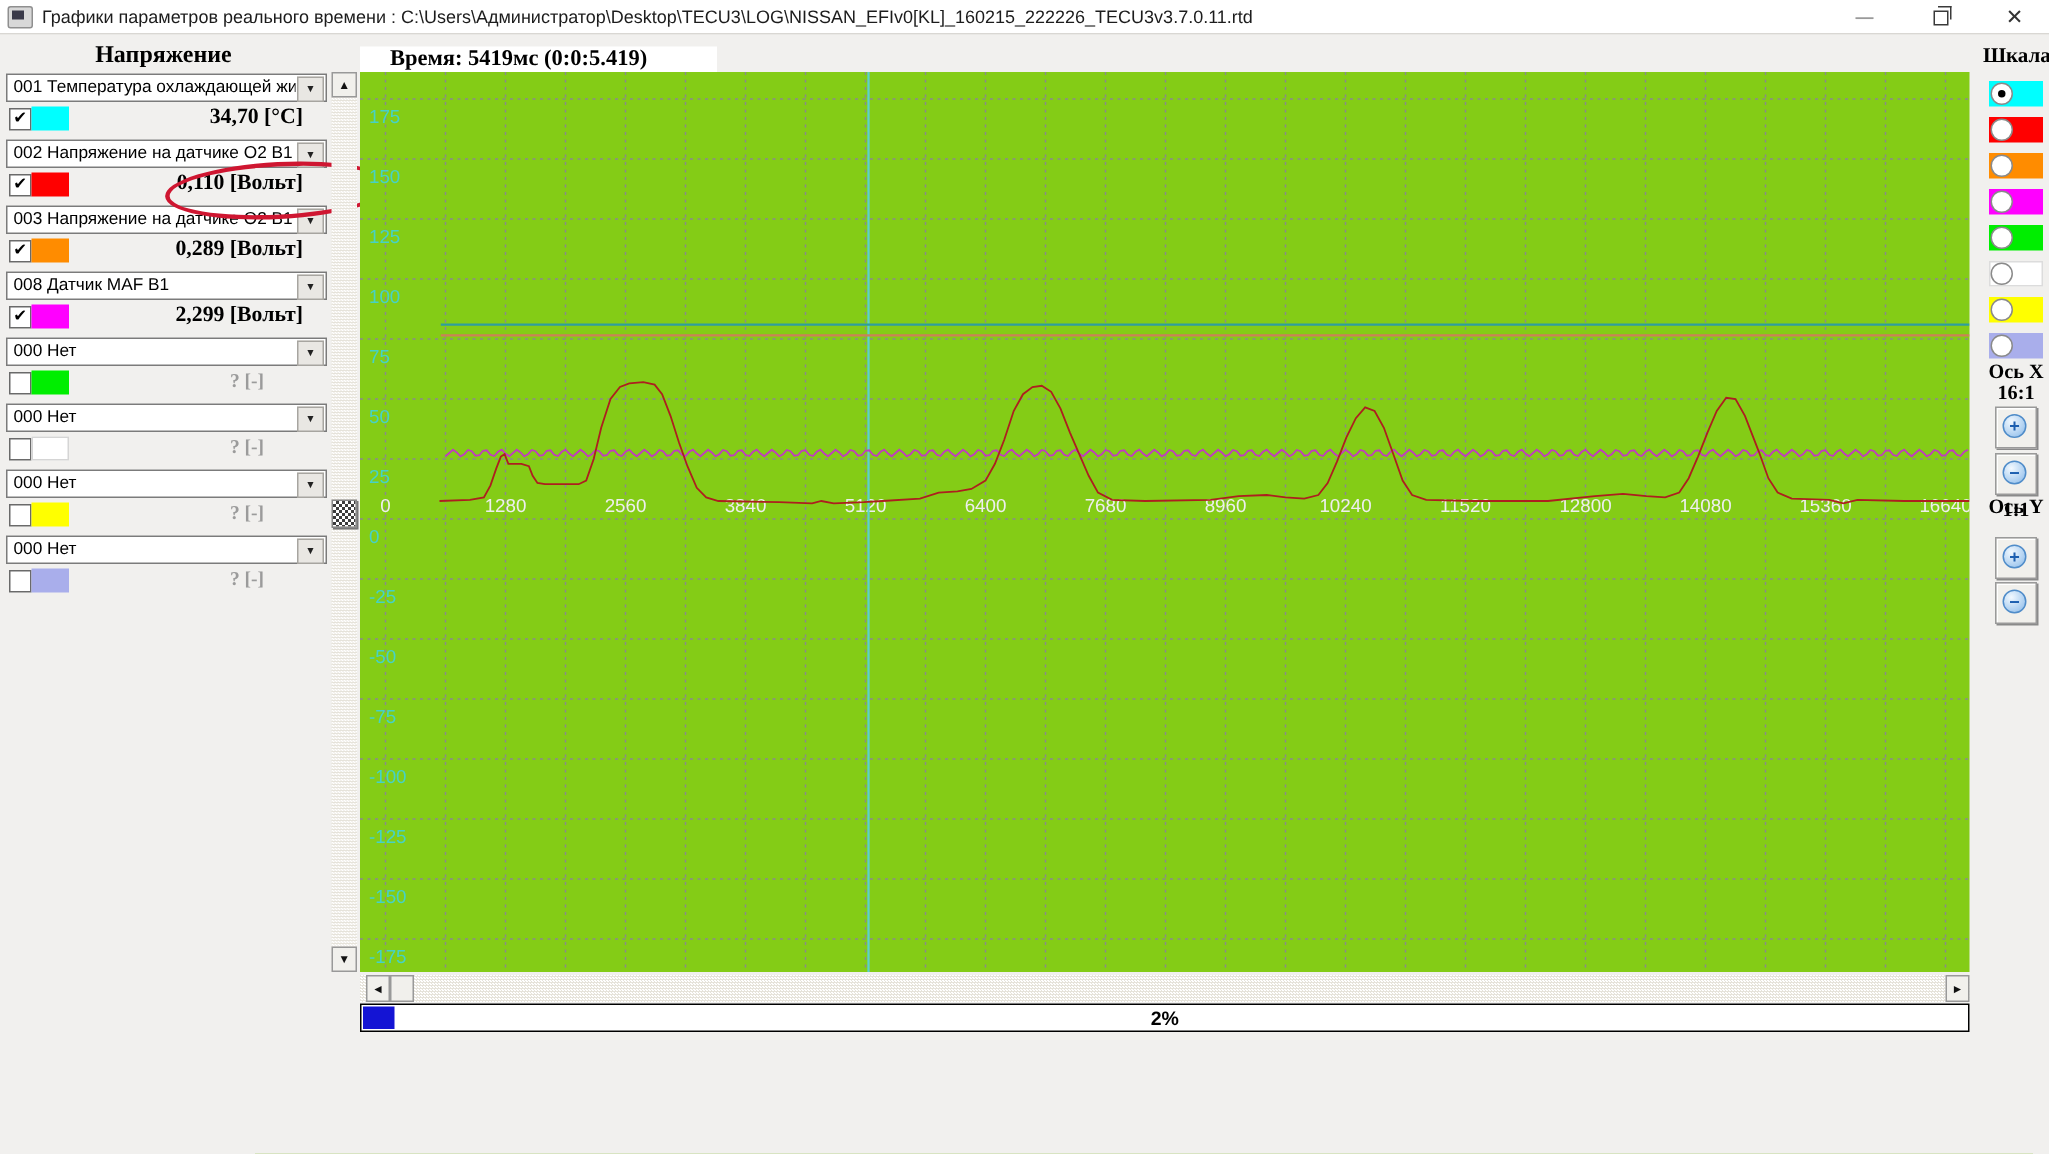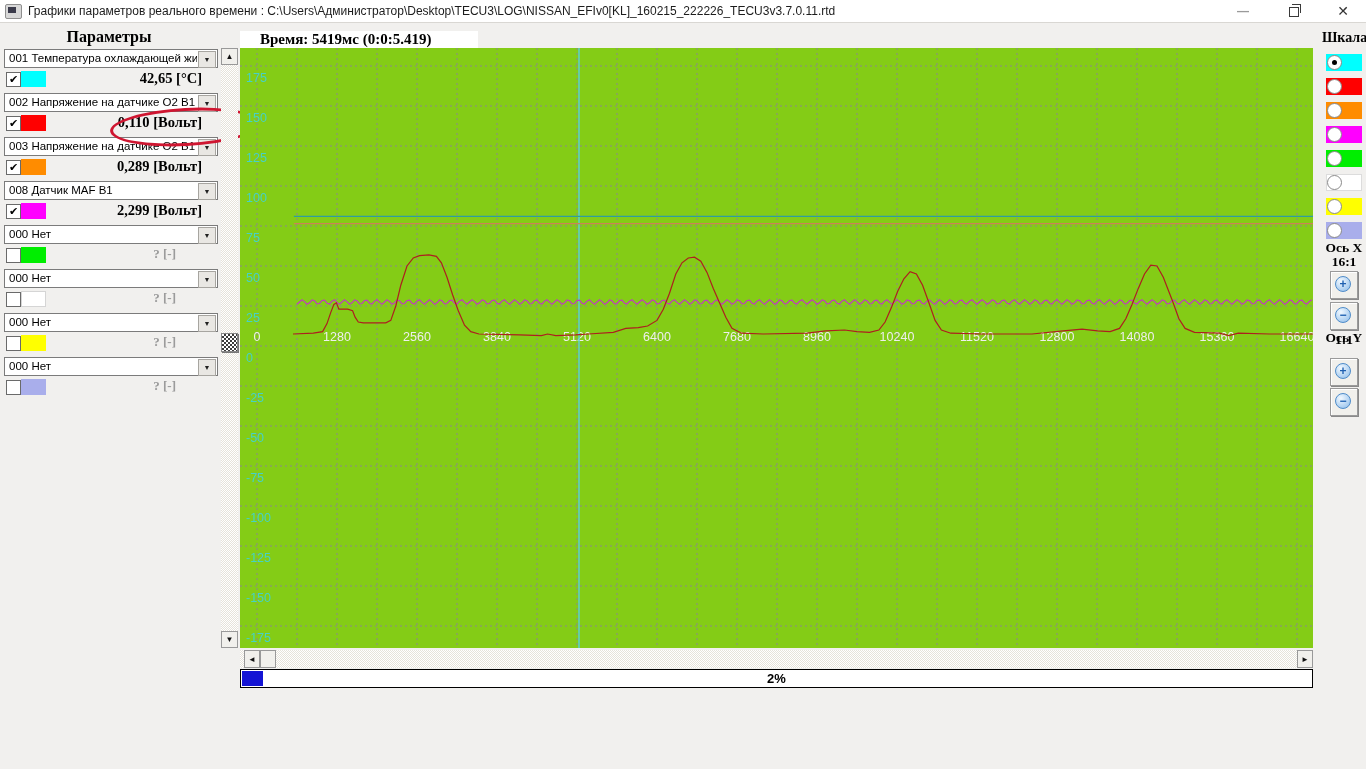--- a/index.html
+++ b/index.html
@@ -86,30 +86,30 @@
     <div id="app-icon"></div>
     <div id="title-text">Графики параметров реального времени : C:\Users\Администратор\Desktop\TECU3\LOG\NISSAN_EFIv0[KL]_160215_222226_TECU3v3.7.0.11.rtd</div>
     <div id="btn-min" class="winbtn">—</div>
     <div id="btn-restore" class="winbtn">
       <span id="restore-glyph"></span>
     </div>
     <div id="btn-close" class="winbtn">✕</div>
   </div>
 
   <div id="left-panel">
-    <div id="param-header">Параметры</div>
+    <div id="param-header">Напряжение</div>
     <div id="param-list">
         <div class="channel-dd" style="top:27px">
           <span class="dd-text">001 Температура охлаждающей жид</span>
           <span class="dd-btn">▼</span>
         </div>
         <div class="value-row" style="top:48px">
           <span class="checkbox">✔</span>
           <span class="swatch" style="background: rgb(0, 255, 255);"></span>
-          <span class="chan-value">42,65 [°C]</span>
+          <span class="chan-value">34,70 [°C]</span>
         </div>
         <div class="channel-dd" style="top:71px">
           <span class="dd-text">002 Напряжение на датчике O2 B1 S</span>
           <span class="dd-btn">▼</span>
         </div>
         <div class="value-row" style="top:92px">
           <span class="checkbox">✔</span>
           <span class="swatch" style="background: rgb(255, 0, 0);"></span>
           <span class="chan-value">0,110 [Вольт]</span>
         </div>

